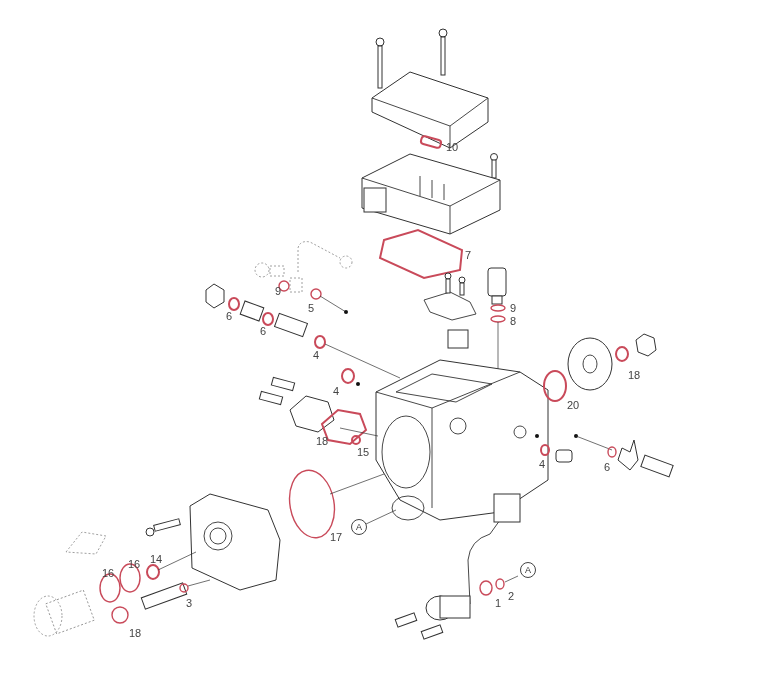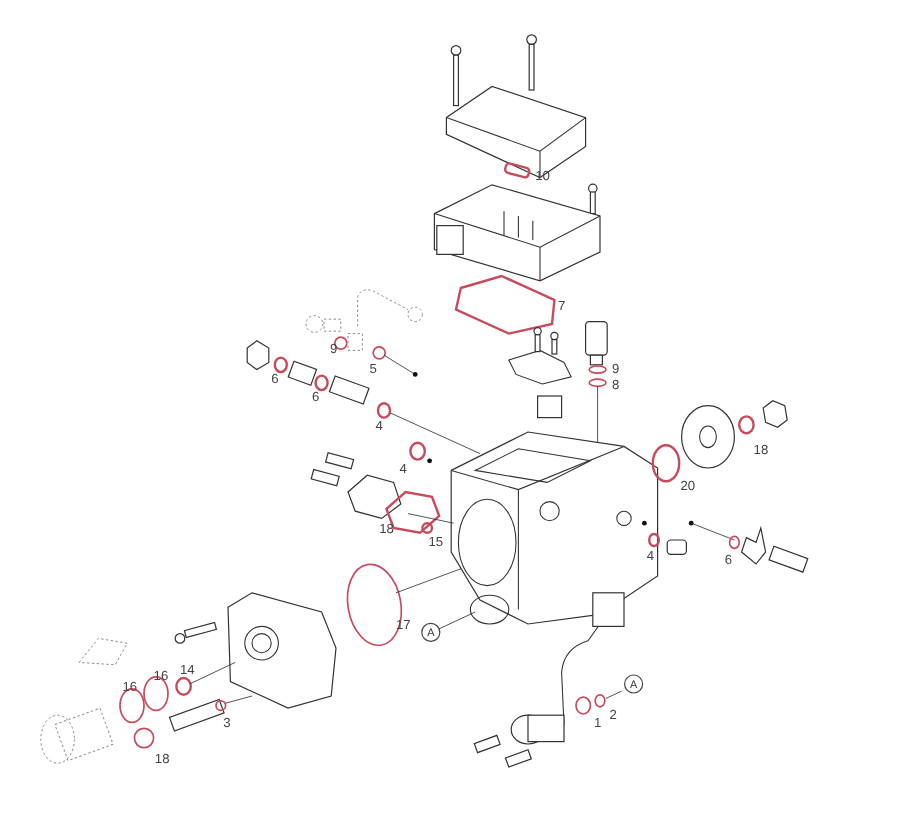--- a/index.html
+++ b/index.html
@@ -188,21 +188,21 @@
 <span class="lbl" style="left:226px;top:311px">6</span>
 <span class="lbl" style="left:260px;top:326px">6</span>
 <span class="lbl" style="left:313px;top:350px">4</span>
 <span class="lbl" style="left:333px;top:386px">4</span>
 <span class="lbl" style="left:567px;top:400px">20</span>
 <span class="lbl" style="left:628px;top:370px">18</span>
 <span class="lbl" style="left:316px;top:436px">18</span>
 <span class="lbl" style="left:357px;top:447px">15</span>
 <span class="lbl" style="left:539px;top:459px">4</span>
 <span class="lbl" style="left:604px;top:462px">6</span>
-<span class="lbl" style="left:330px;top:516px">17</span>
+<span class="lbl" style="left:330px;top:532px">17</span>
 <span class="lbl" style="left:128px;top:559px">16</span>
 <span class="lbl" style="left:150px;top:554px">14</span>
 <span class="lbl" style="left:102px;top:568px">16</span>
 <span class="lbl" style="left:186px;top:598px">3</span>
 <span class="lbl" style="left:129px;top:628px">18</span>
 <span class="lbl" style="left:495px;top:598px">1</span>
 <span class="lbl" style="left:508px;top:591px">2</span>
 
 <span class="ref" style="left:351px;top:519px">A</span>
 <span class="ref" style="left:520px;top:562px">A</span>

